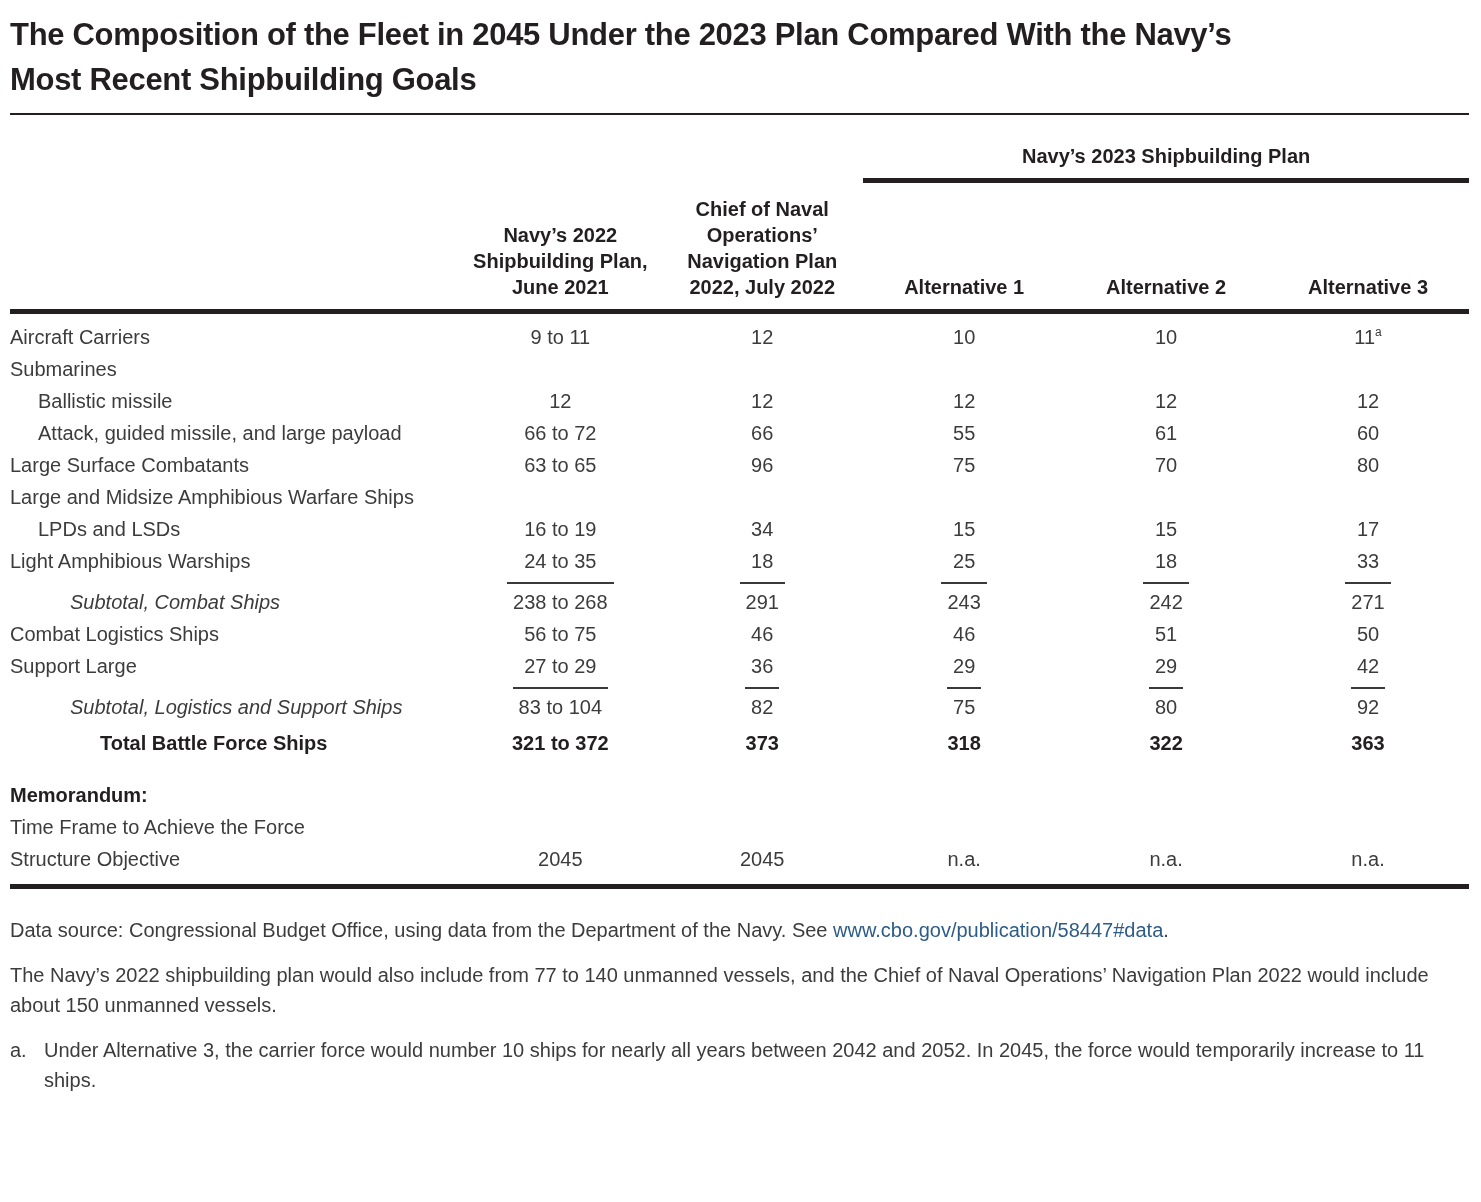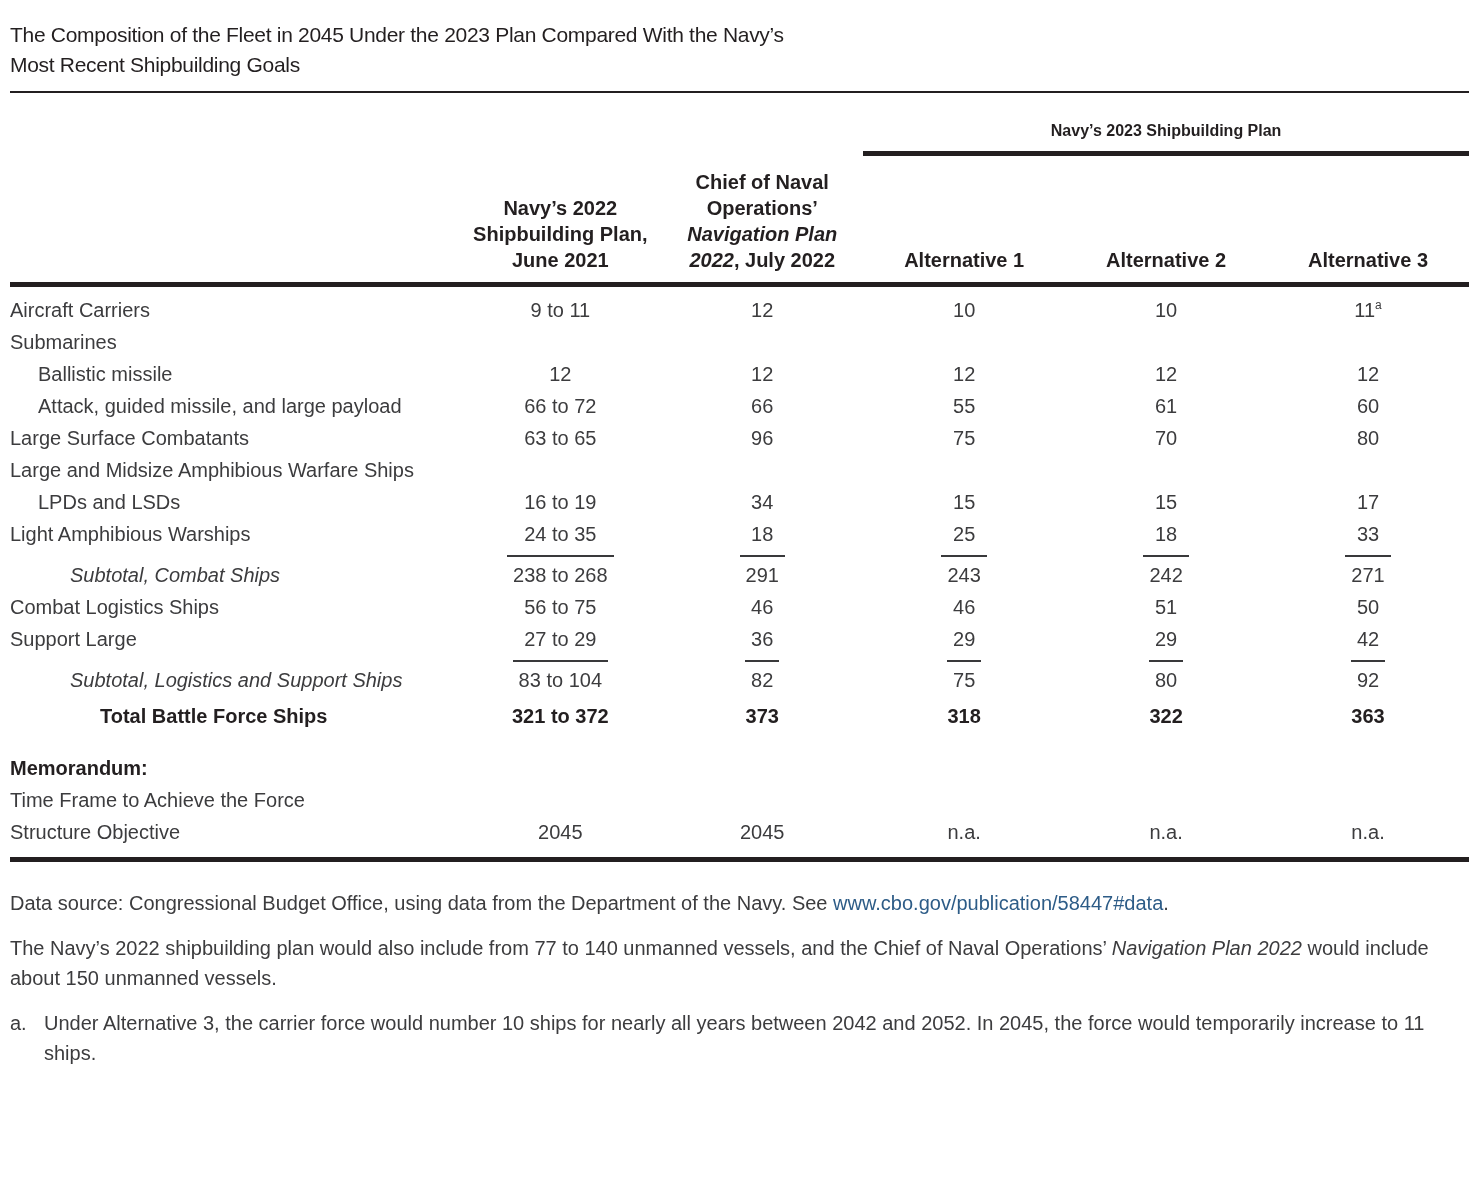--- a/index.html
+++ b/index.html
@@ -11,25 +11,25 @@
   *{box-sizing:border-box;}
   body{
     margin:0;
     background:#ffffff;
     font-family:"Liberation Sans",sans-serif;
     color:var(--text);
     width:1481px;
   }
   .page{width:1481px;padding:4px 12px 10px 10px;}
   .page-title{
-    font-size:21px;
-    font-weight:400;
+    font-size:31px;
+    font-weight:700;
     color:var(--heading);
     line-height:1.45;
-    margin:16px 0 10px 0;
+    margin:9px 0 10px 0;
     white-space:pre-line;
     letter-spacing:-0.3px;
   }
   .title-rule{border-bottom:2px solid var(--rule);margin-bottom:0;}
   table.fleet{
     width:100%;
     border-collapse:collapse;
     table-layout:fixed;
     margin-top:28px;
     font-size:20px;
@@ -39,21 +39,21 @@
   thead th{
     font-weight:700;
     color:var(--heading);
     vertical-align:bottom;
     line-height:1.3;
   }
   th.spanner{
     text-align:center;
     border-bottom:5px solid var(--rule);
     padding:0 0 9px 0;
-    font-size:16px;
+    font-size:20px;
   }
   tr.colhead th{
     border-bottom:5px solid var(--rule);
     text-align:center;
     padding:16px 4px 9px 4px;
     white-space:pre-line;
   }
   tr.colhead th.empty{padding:0;}
   tbody td{
     line-height:32px;
@@ -69,21 +69,21 @@
   tr.bold-row td{font-weight:700;color:var(--heading);padding-top:4px;}
   tr.rule-above td{padding-top:5px;}
   tr.gap-above td{padding-top:20px;}
   tr:last-child td{border-bottom:5px solid var(--rule);padding-bottom:9px;}
   span.ruled{
     display:inline-block;
     border-top:2px solid #39393b;
     padding:2px 6px 0 6px;
   }
   sup{font-size:60%;vertical-align:super;line-height:0;}
-  .it{font-style:italic;}
+  .it{}
   .notes{margin-top:26px;font-size:20px;line-height:30px;color:var(--text);}
   .note{margin:0 0 15px 0;}
   .note a{color:var(--link);text-decoration:none;}
   .footnote{display:flex;margin-top:15px;}
   .fn-marker{flex:none;width:34px;}
   .fn-text{flex:1;}
 </style>
 </head>
 <body>
 

